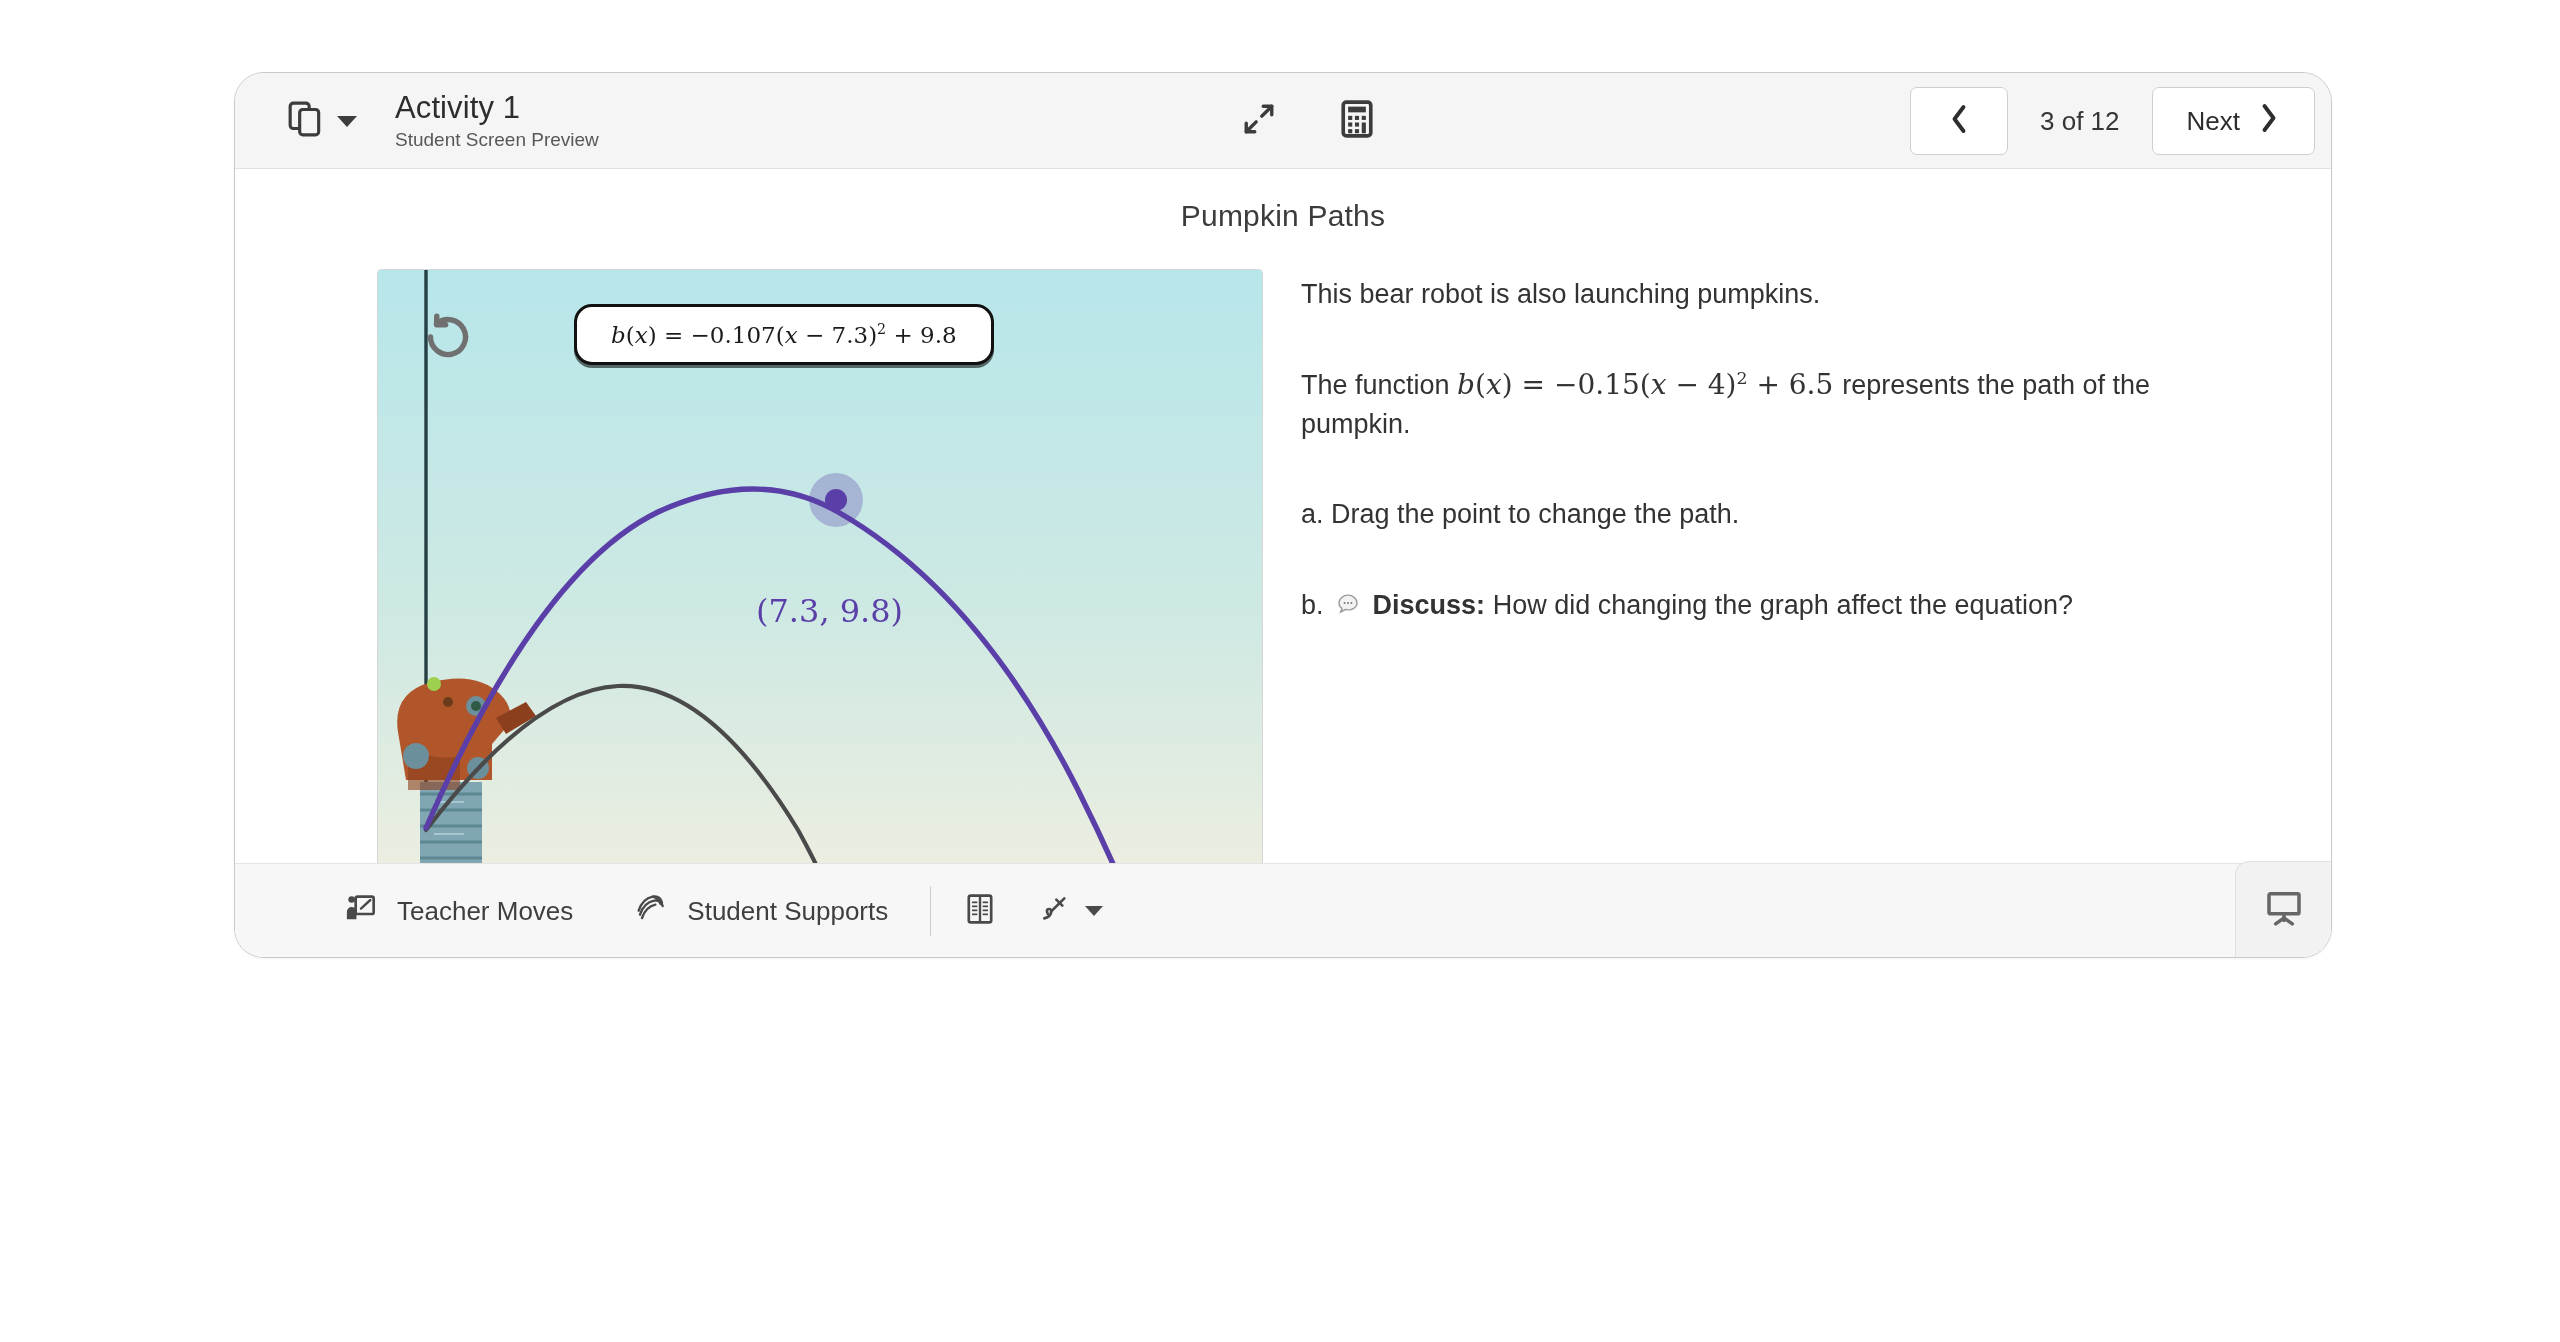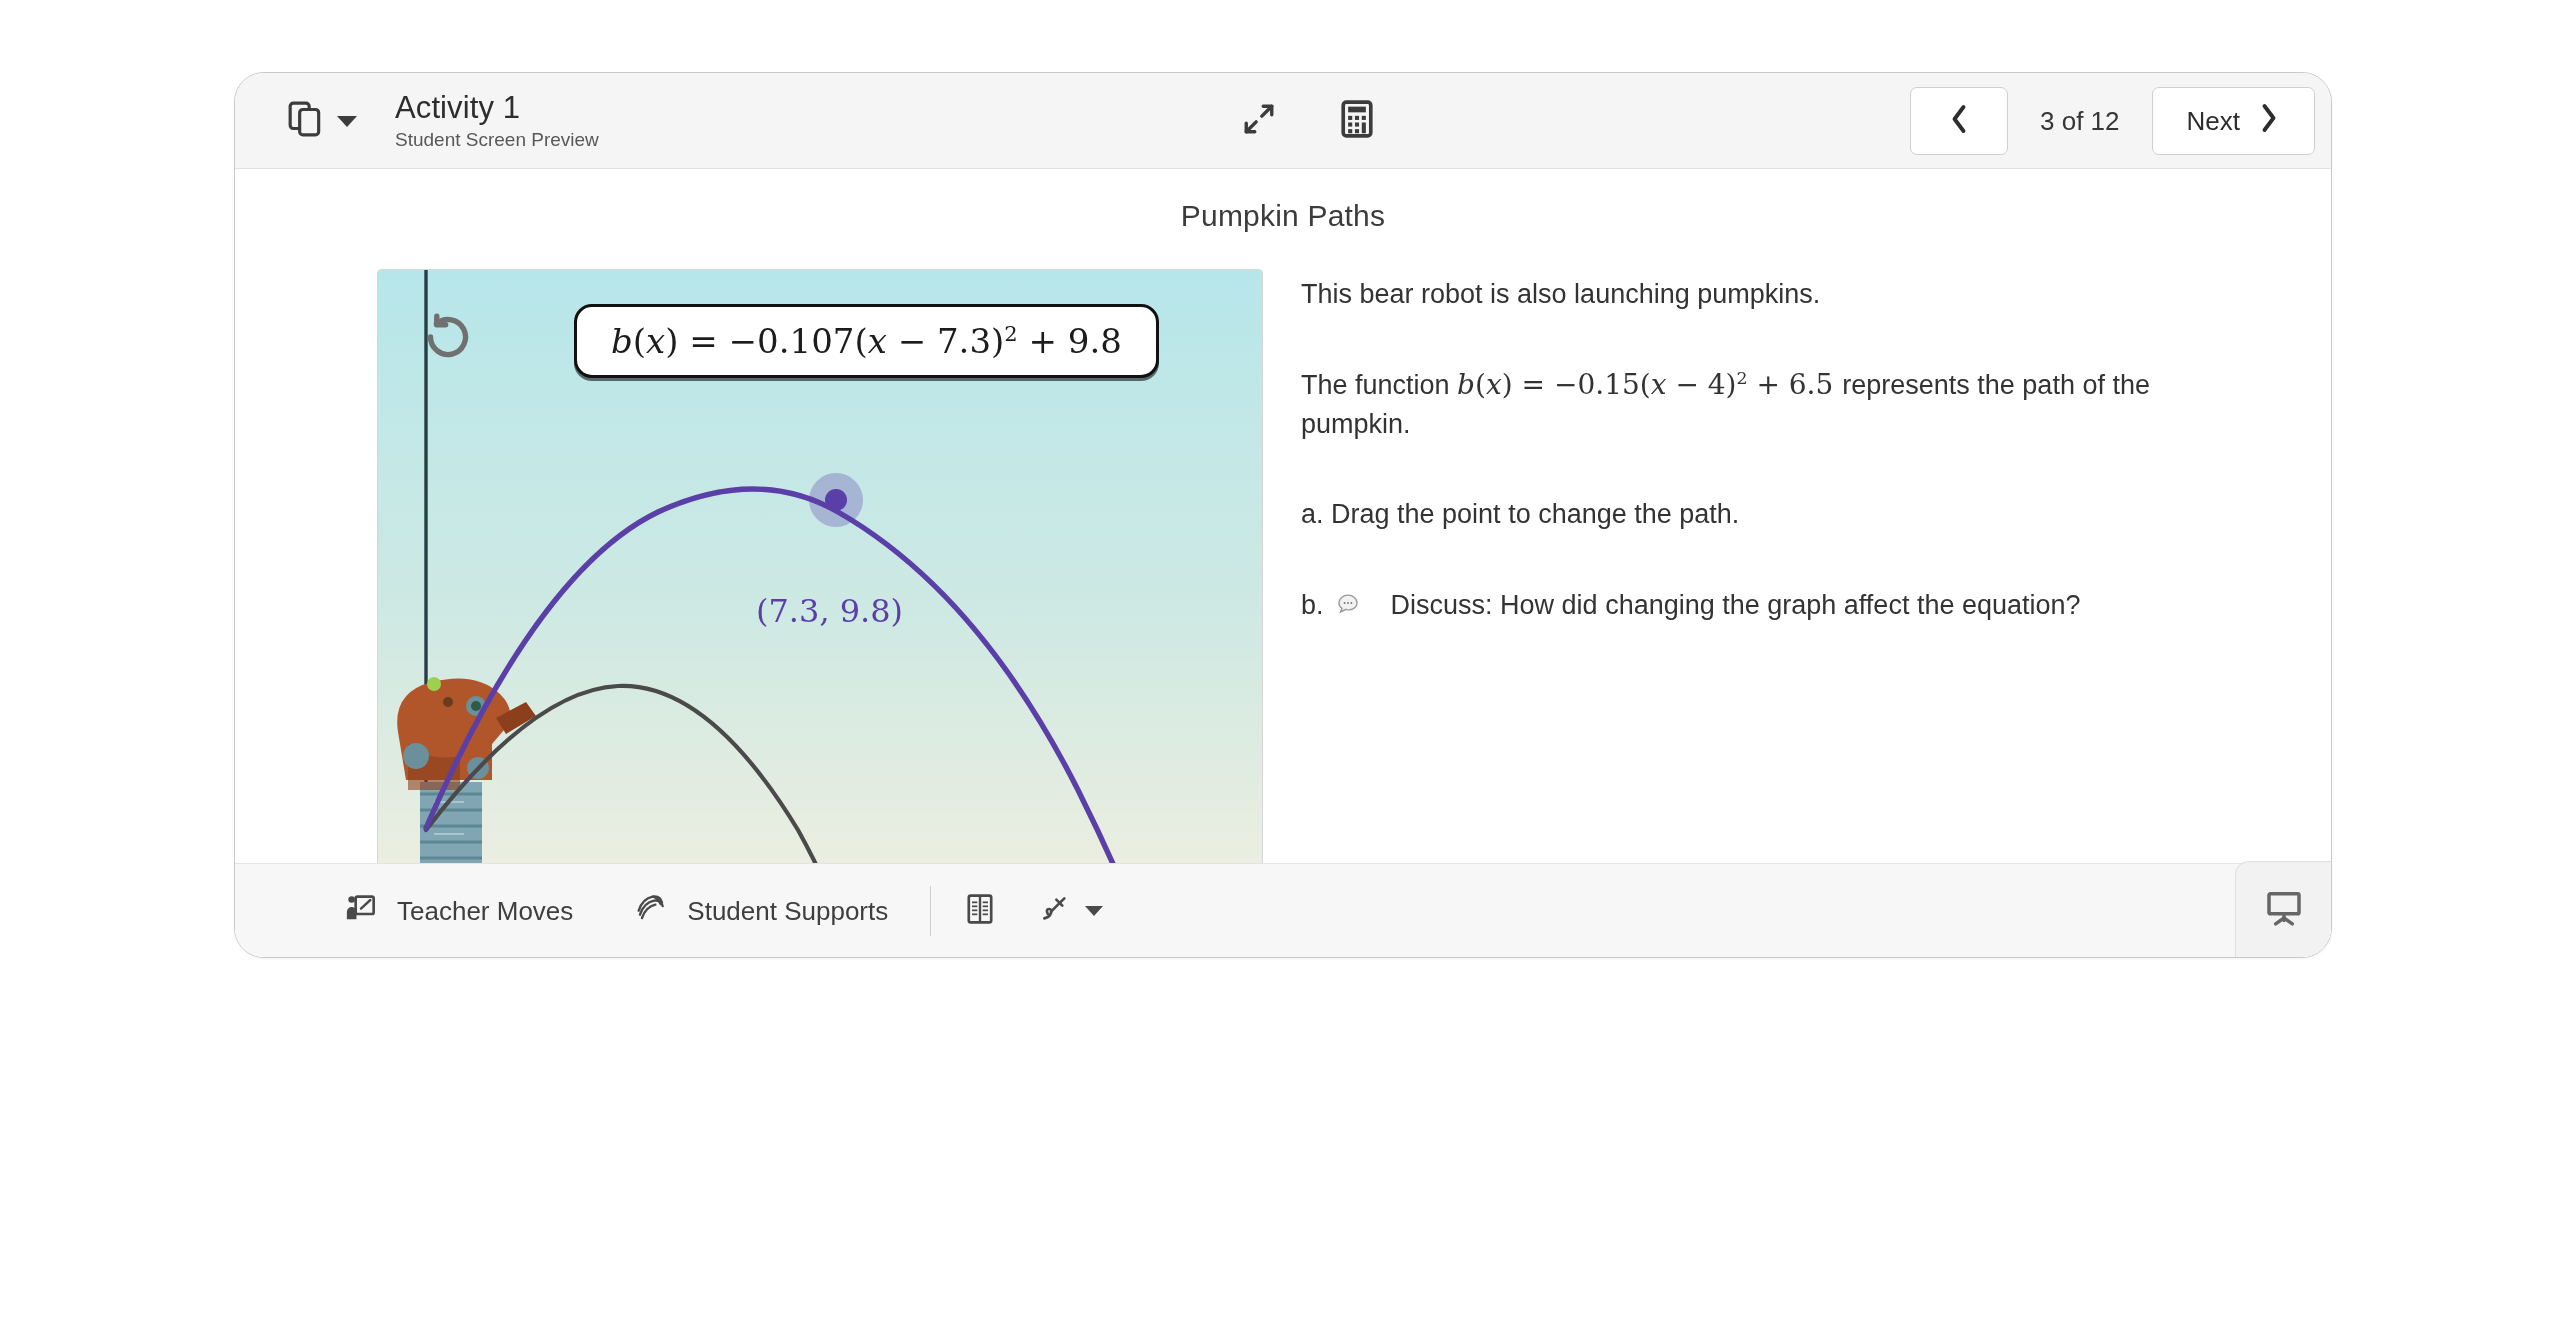--- a/index.html
+++ b/index.html
@@ -178,21 +178,21 @@
     top: 34px;
     background: #ffffff;
     border: 3px solid #111111;
     border-radius: 18px;
     padding: 14px 34px;
     z-index: 5;
     box-shadow: 0 3px 0 rgba(0,0,0,0.55);
   }
   .eq-text {
     font-family: "DejaVu Serif", serif;
-    font-size: 34px;
+    font-size: 23px;
     color: #1c1c1c;
     white-space: nowrap;
   }
   .mvar { font-style: italic; }
   .sup { font-size: 0.62em; vertical-align: super; }
 
   .pt-label {
     position: absolute;
     left: 378px;
     top: 322px;
@@ -213,21 +213,21 @@
     font-size: 27px;
     color: #333333;
     line-height: 1.42;
     margin-bottom: 52px;
   }
   .p-line:last-child { margin-bottom: 0; }
   .mathtext {
     font-family: "DejaVu Serif", serif;
     font-size: 28px;
   }
-  .bold { font-weight: normal; margin-left: 18px; }
+  .bold { font-weight: bold; }
   .bubble-icon {
     display: inline-block;
     vertical-align: -3px;
     margin: 0 5px;
   }
 
   
   .footer {
     position: absolute;
     left: 0; right: 0; bottom: 0;

